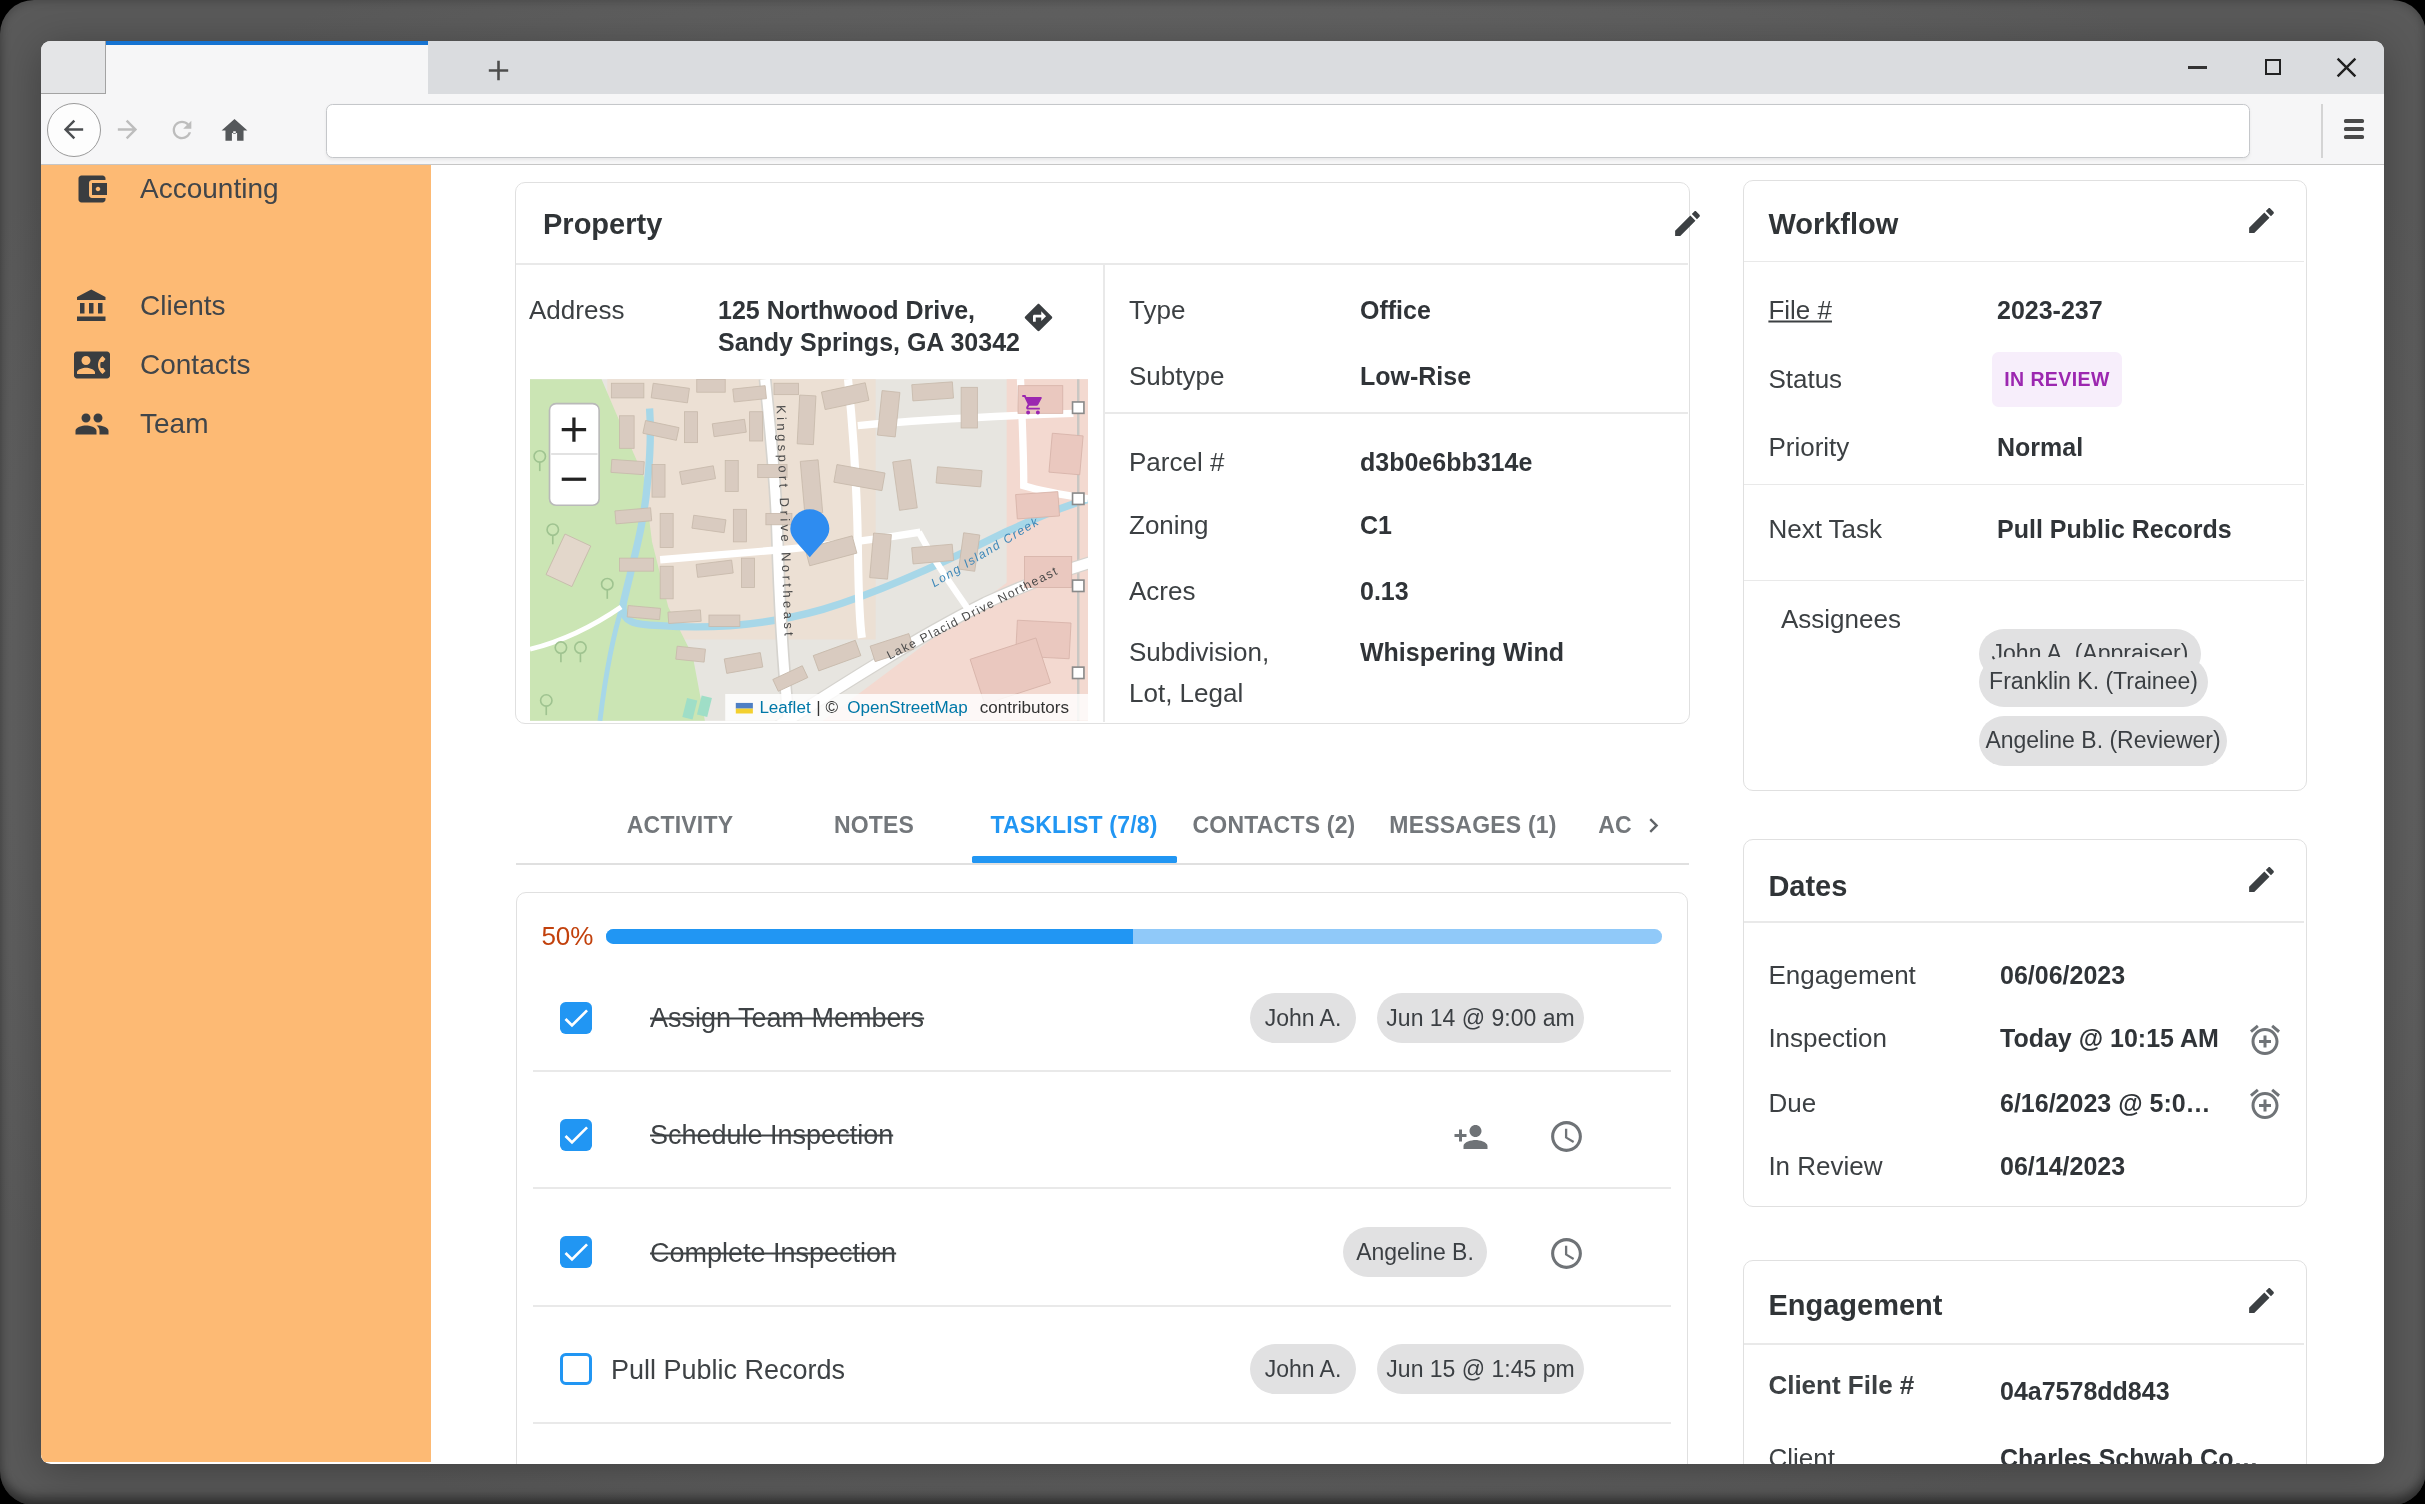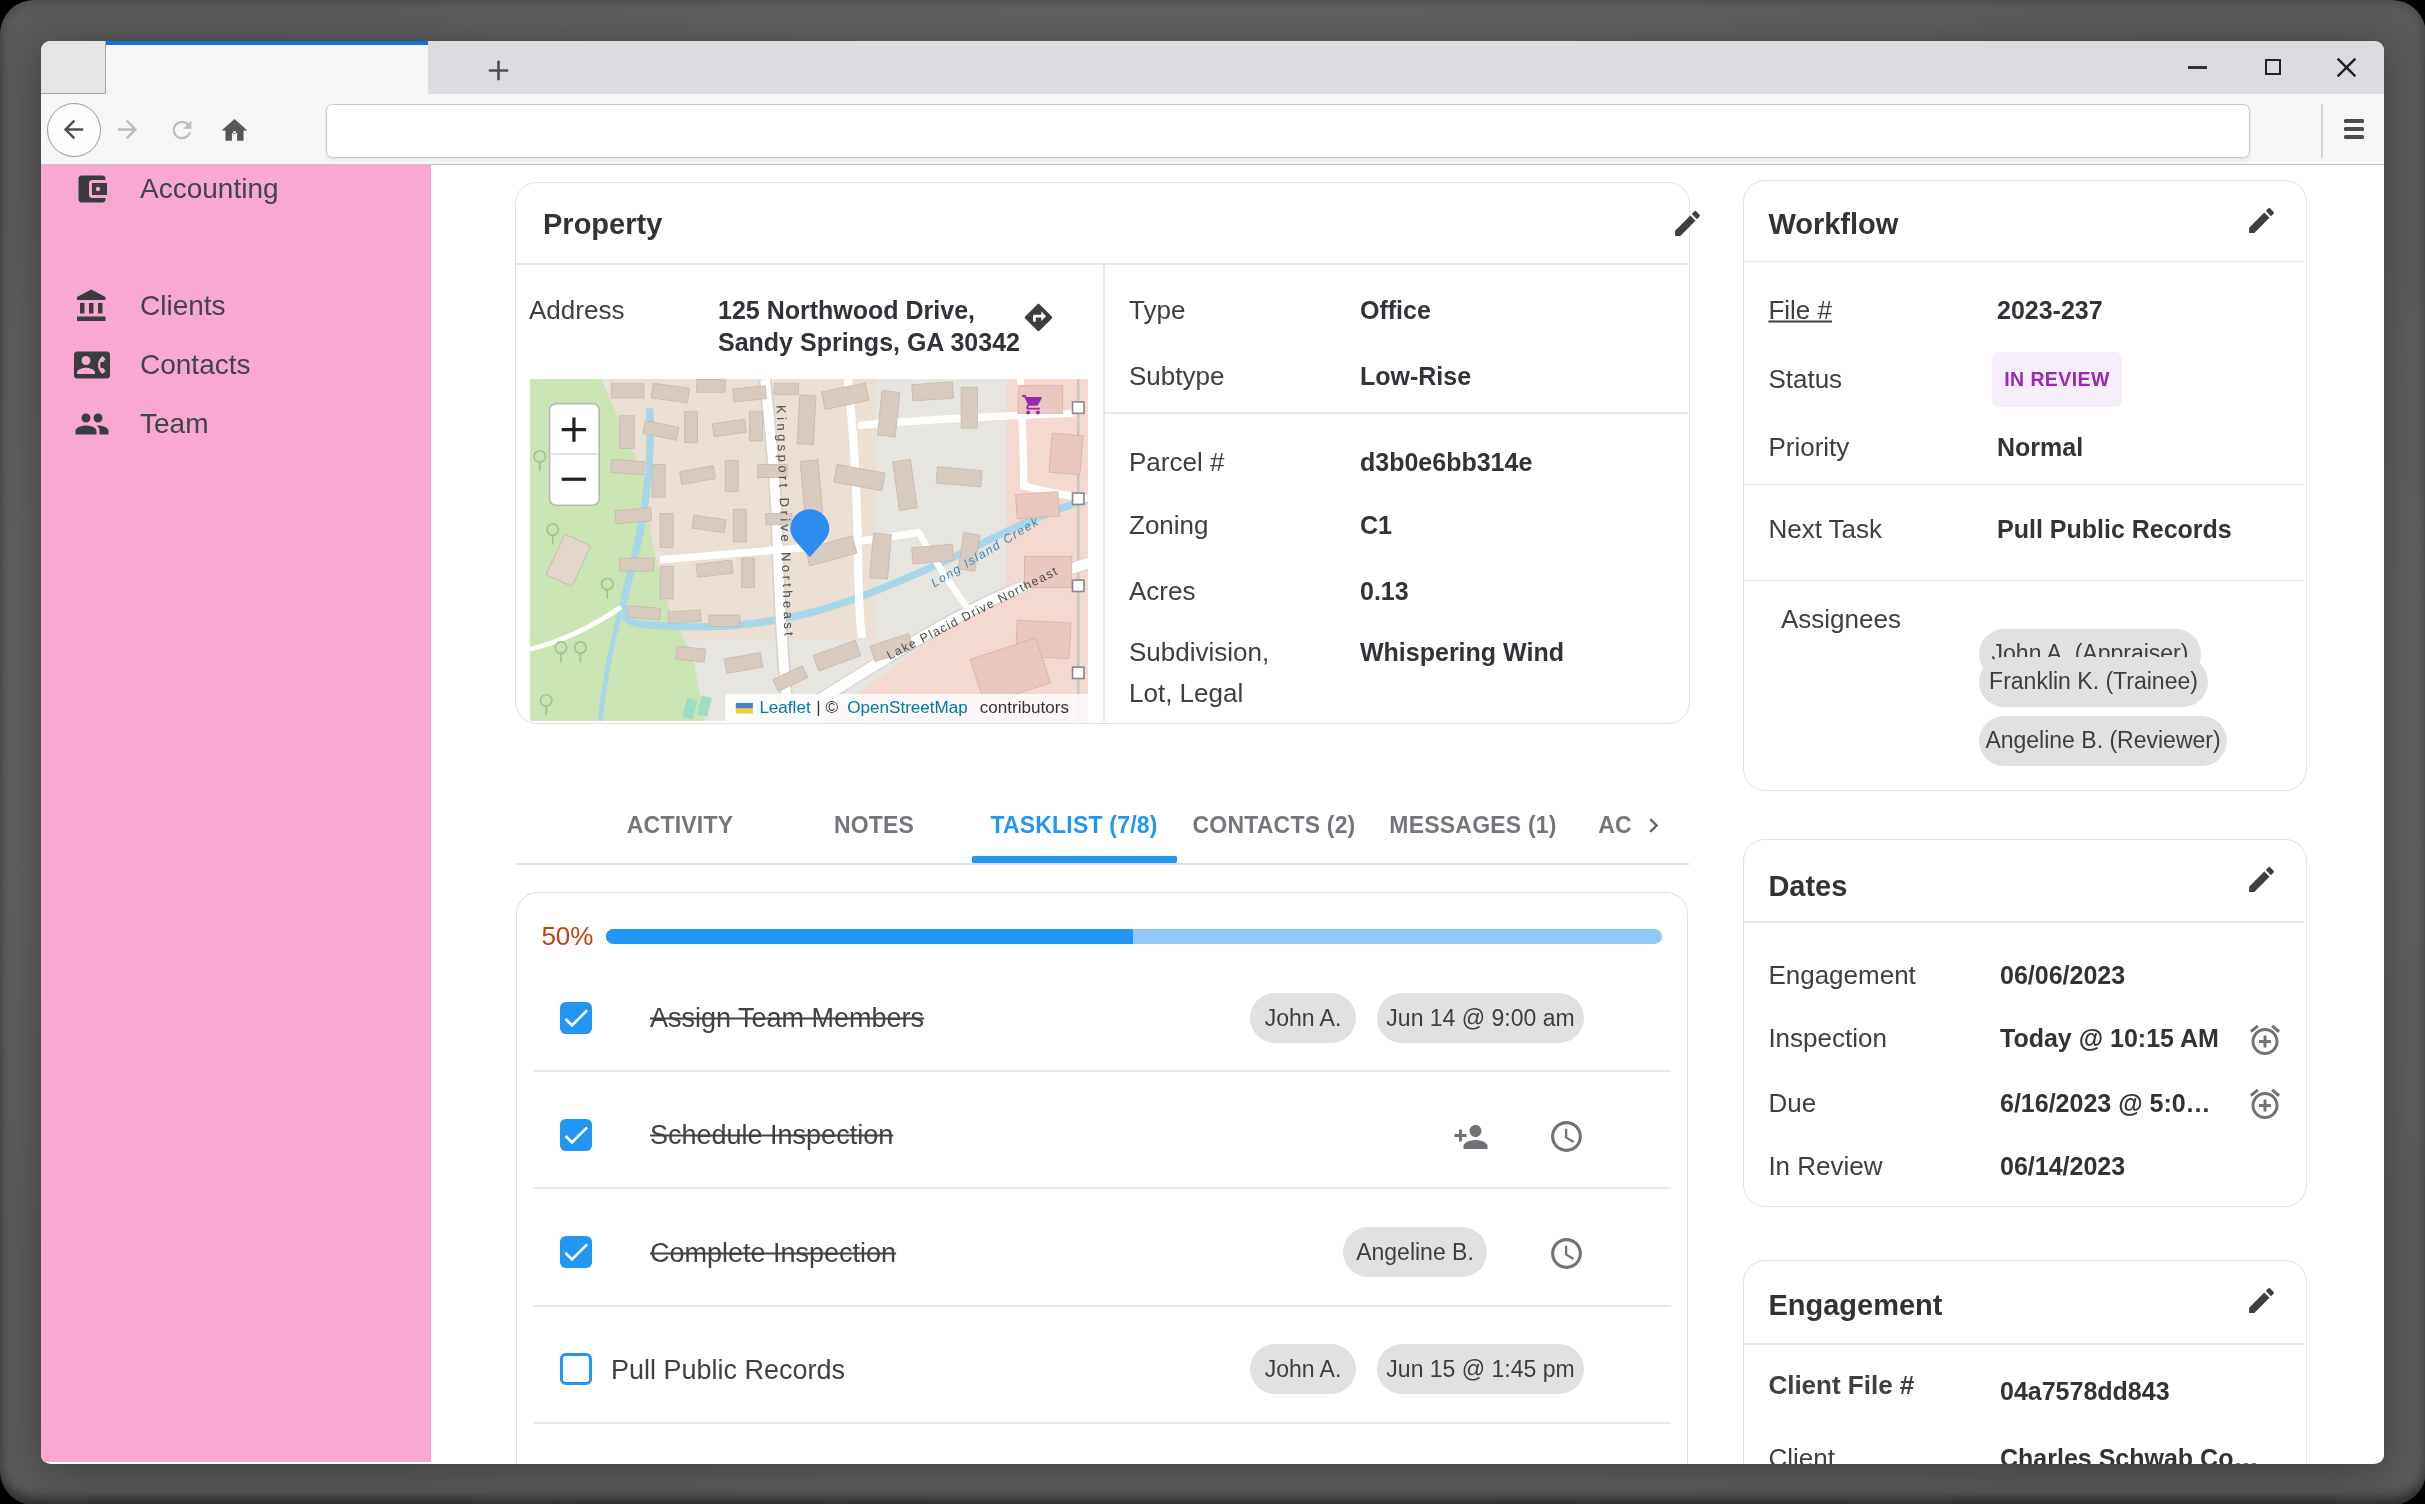--- a/index.html
+++ b/index.html
@@ -17,26 +17,26 @@
   #sqtab { position:absolute; left:0; top:0; width:65px; height:53px; background:#e4e5e7;
            border-right:1.6px solid #a3a3a3; border-bottom:1.6px solid #a3a3a3; }
   #activetab { position:absolute; left:65px; top:0; width:322px; height:53px; background:#f6f6f7; }
   #tabstripe { position:absolute; left:65px; top:0; width:322px; height:4.1px; background:#1673d1; }
   #toolbar { position:absolute; left:0; top:53px; width:2343px; height:71px; background:#f6f6f7;
              border-bottom:1.6px solid #c6c6c6; box-sizing:border-box; }
   #urlbar { position:absolute; left:285px; top:9.8px; width:1924px; height:54px; background:#fff;
             border:1.6px solid #c5c7ca; border-radius:6.5px; box-shadow:0 1.6px 3.3px rgba(0,0,0,.06); }
   
   #appbody { position:absolute; left:0; top:124px; width:2343px; height:1297px; background:#fff; }
-  #sidebar { position:absolute; left:0; top:0; width:390px; height:1297px; background:#f9a8d4;padding-left:24px; }
+  #sidebar { position:absolute; left:0; top:0; width:390px; height:1297px; background:#fdba74;padding-left:24px; }
   .menuitem { position:absolute; left:0; width:390px; height:59px; }
   .menuitem .mi-ic { position:absolute; left:33px; top:50%; transform:translateY(-50%); width:36px; height:36px; }
   .menuitem .mi-tx { position:absolute; left:99px; top:50%; transform:translateY(-50%);
                      font-size:28px; color:#40454a; }
-  .card { position:absolute; background:#fff; border:1.6px solid #e0e0e0; border-radius:22px; }
+  .card { position:absolute; background:#fff; border:1.6px solid #e0e0e0; border-radius:10px; }
   .cardtitle { position:absolute; font-size:29px; font-weight:bold; color:#303437; transform:translateY(-50%); }
   .pencil { position:absolute; width:33px; height:33px; }
   .hdiv { position:absolute; height:1.6px; background:#e9e9e9; }
   .vdiv { position:absolute; width:1.6px; background:#e9e9e9; }
   .lbl { position:absolute; font-size:26px; color:#3c4043; white-space:nowrap; transform:translateY(-50%); }
   .val { position:absolute; font-size:25px; font-weight:bold; color:#303438; white-space:nowrap; transform:translateY(-50%); }
   .chip { position:absolute; height:50px; border-radius:25px; background:#e1e1e2; color:#3b3f43;
           font-size:23px; display:flex; align-items:center; justify-content:center; white-space:nowrap; }
   
   .tab { position:absolute; font-size:23px; font-weight:bold; letter-spacing:0.2px; color:#73777b; white-space:nowrap; transform:translate(-50%,-50%); }

